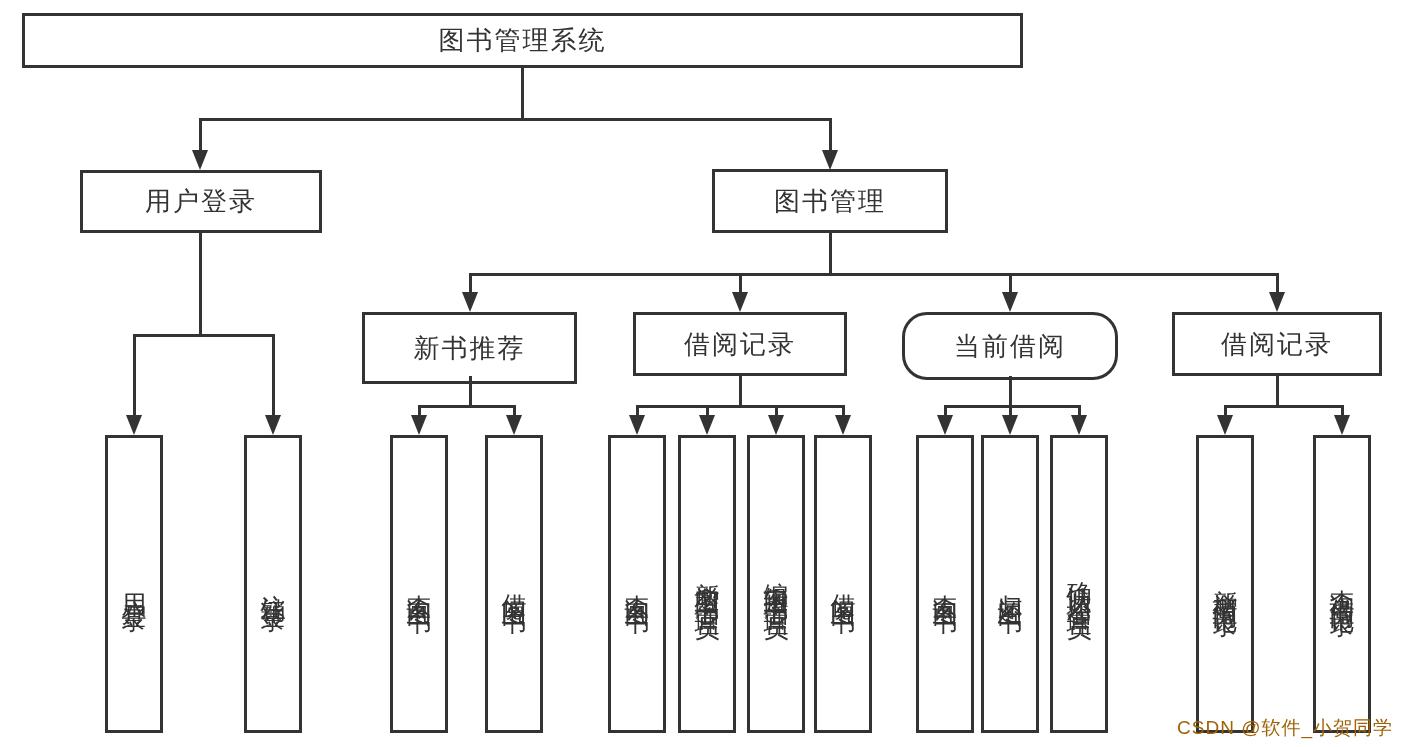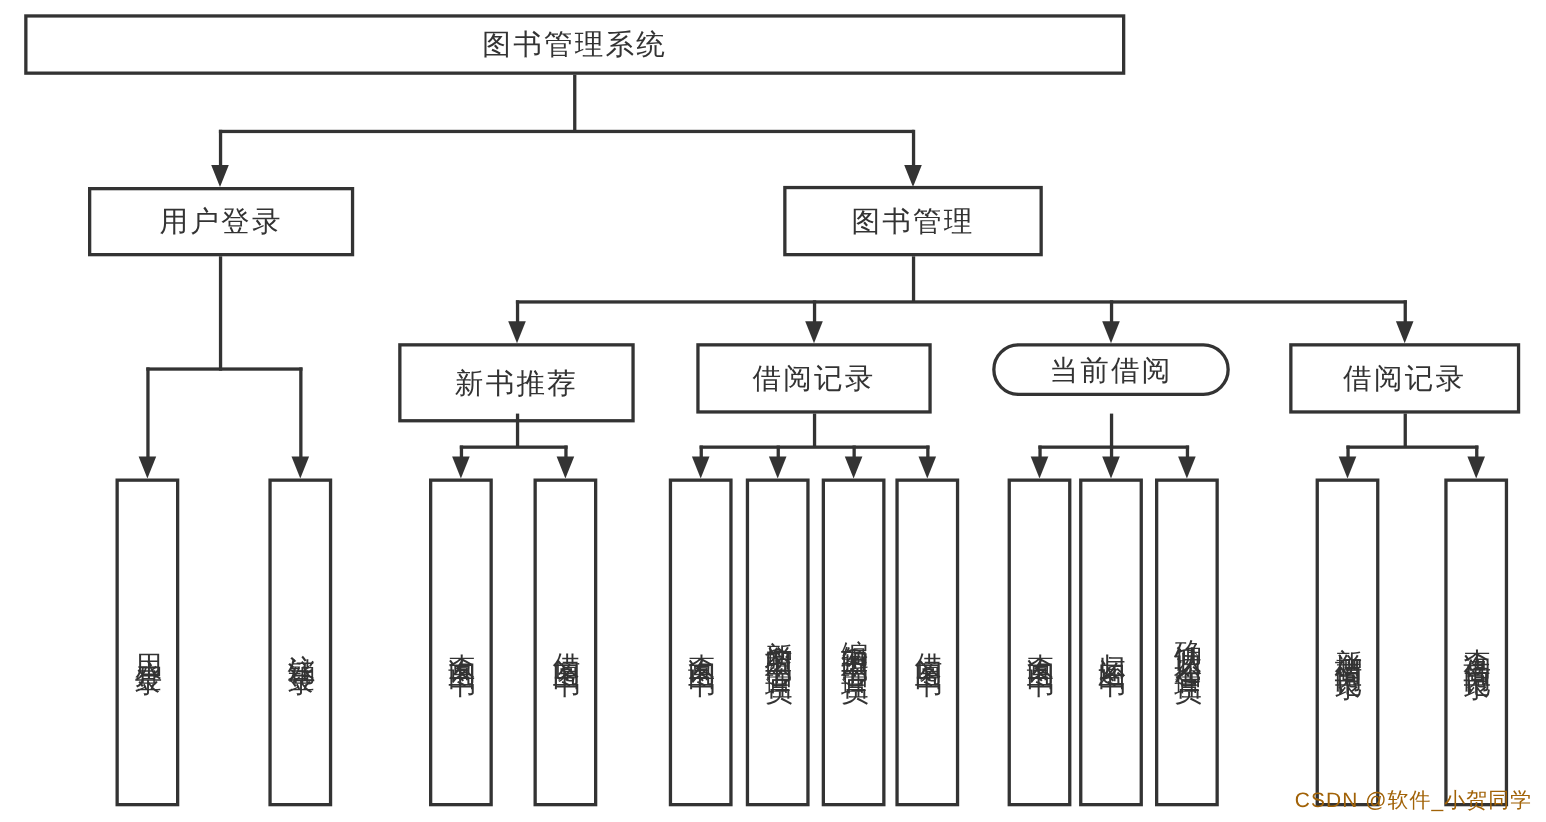--- a/index.html
+++ b/index.html
@@ -87,21 +87,21 @@
   <div class="ar" style="left:732px; top:292px;"></div>
   <div class="ar" style="left:1002px; top:292px;"></div>
   <div class="ar" style="left:1269px; top:292px;"></div>
 
   <div class="box hbox" style="left:362px; top:312px; width:215px; height:72px;">
     <span>新书推荐</span>
   </div>
   <div class="box hbox" style="left:633px; top:312px; width:214px; height:64px;">
     <span>借阅记录</span>
   </div>
-  <div class="box hbox" style="left:902px; top:312px; width:216px; height:48px;border-radius:25px;">
+  <div class="box hbox" style="left:902px; top:312px; width:216px; height:68px;border-radius:25px;">
     <span>当前借阅</span>
   </div>
   <div class="box hbox" style="left:1172px; top:312px; width:210px; height:64px;">
     <span>借阅记录</span>
   </div>
 
   <div class="vl" style="left:469px; top:376px; height:31px;"></div>
   <div class="hl" style="left:418px; top:405px; width:98px;"></div>
   <div class="vl" style="left:418px; top:405px; height:13px;"></div>
   <div class="vl" style="left:513px; top:405px; height:13px;"></div>

